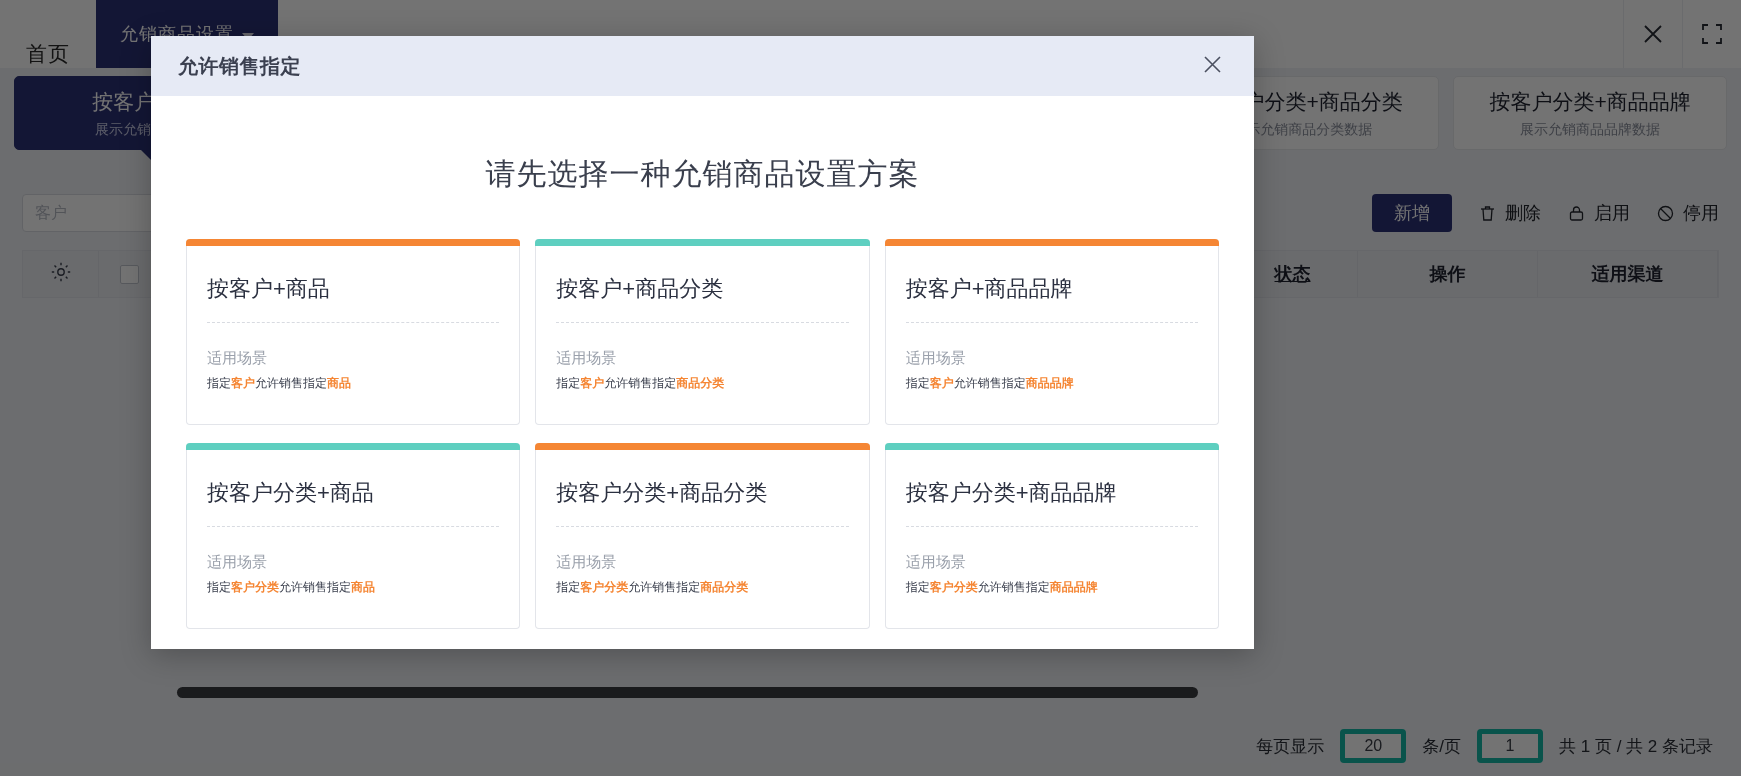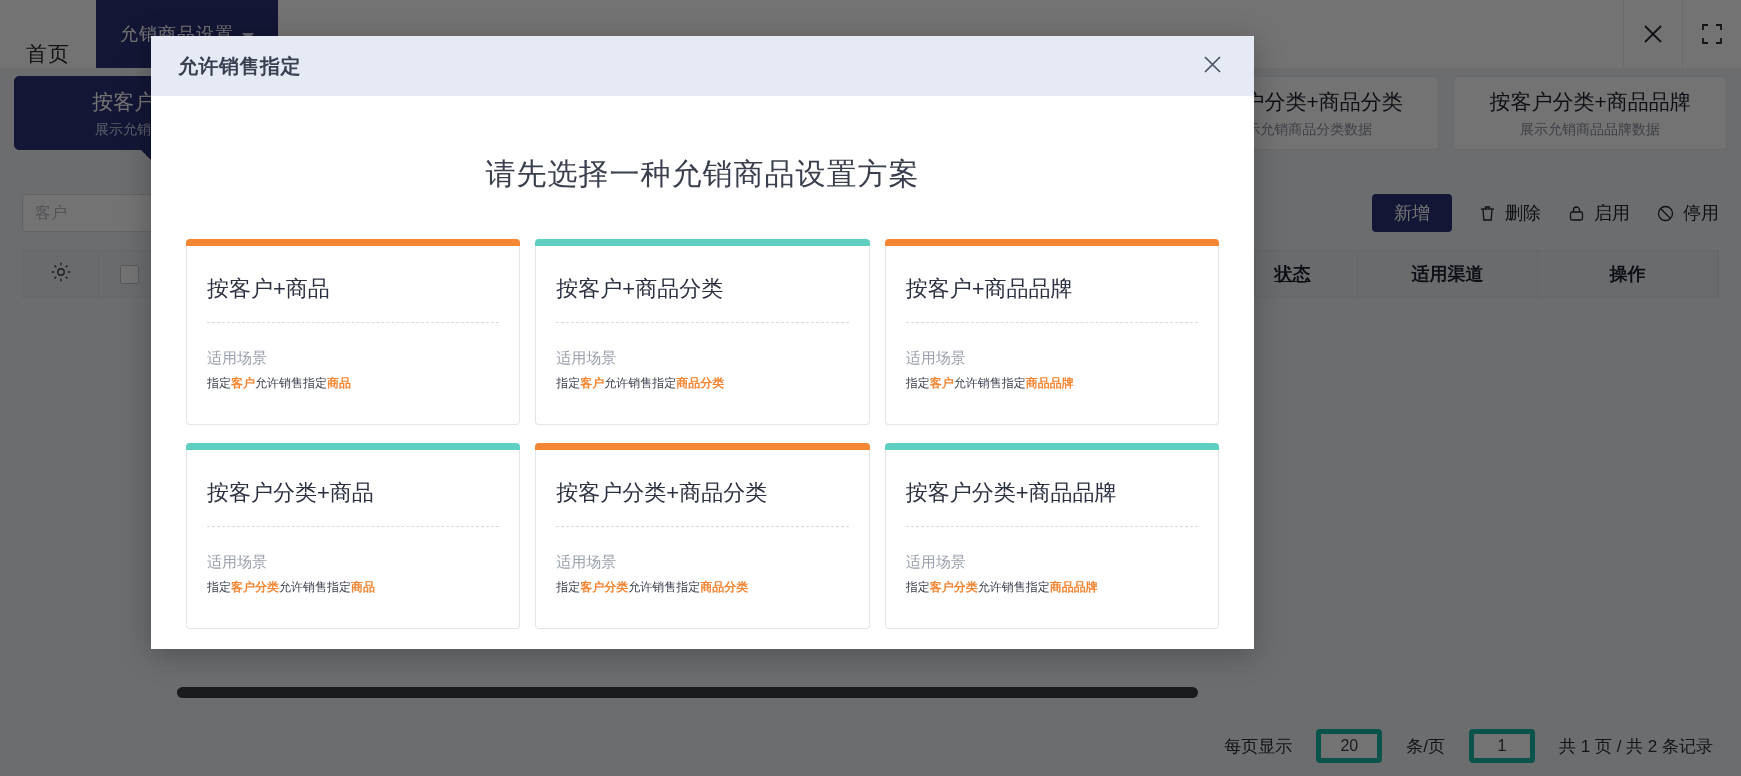--- a/index.html
+++ b/index.html
@@ -120,21 +120,21 @@
   }
   .h-scroll-thumb {
     position: absolute; left: 155px; top: 0; width: 1021px; height: 11px;
     background: #3b3d42; border-radius: 6px;
   }
 
   
   .pagination {
     position: absolute; left: 0; bottom: 0; width: 1741px; height: 60px;
     background: #f0f2f5; display: flex; align-items: center; justify-content: flex-end;
-    gap: 24px; padding: 0 28px; font-size: 17px; color: #2b2f38;
+    gap: 16px; padding: 0 28px; font-size: 17px; color: #2b2f38;
   }
   .page-box {
     min-width: 66px; height: 34px; border: 5px solid #14b8a6; border-radius: 4px;
     background: #fff; display: flex; align-items: center; justify-content: center;
     font-size: 16px; color: #3a3e47;
   }
 
   
   #dim {
     position: absolute; inset: 0; background: rgba(0,0,0,.55);
@@ -303,22 +303,22 @@
       </span>
     </div>
     <div class="th chk">
       <span class="chkbox"></span>
     </div>
     <div class="th flex">客户编码</div>
     <div class="th flex">客户名称</div>
     <div class="th flex">商品编码</div>
     <div class="th flex">商品名称</div>
     <div class="th w130">状态</div>
+    <div class="th w180">操作</div>
     <div class="th w180">适用渠道</div>
-    <div class="th w180">操作</div>
   </div>
 
   <div class="h-scroll-track">
     <div class="h-scroll-thumb"></div>
   </div>
 
   <div class="pagination">
     <span>每页显示</span>
     <span class="page-box">20</span>
     <span>条/页</span>

